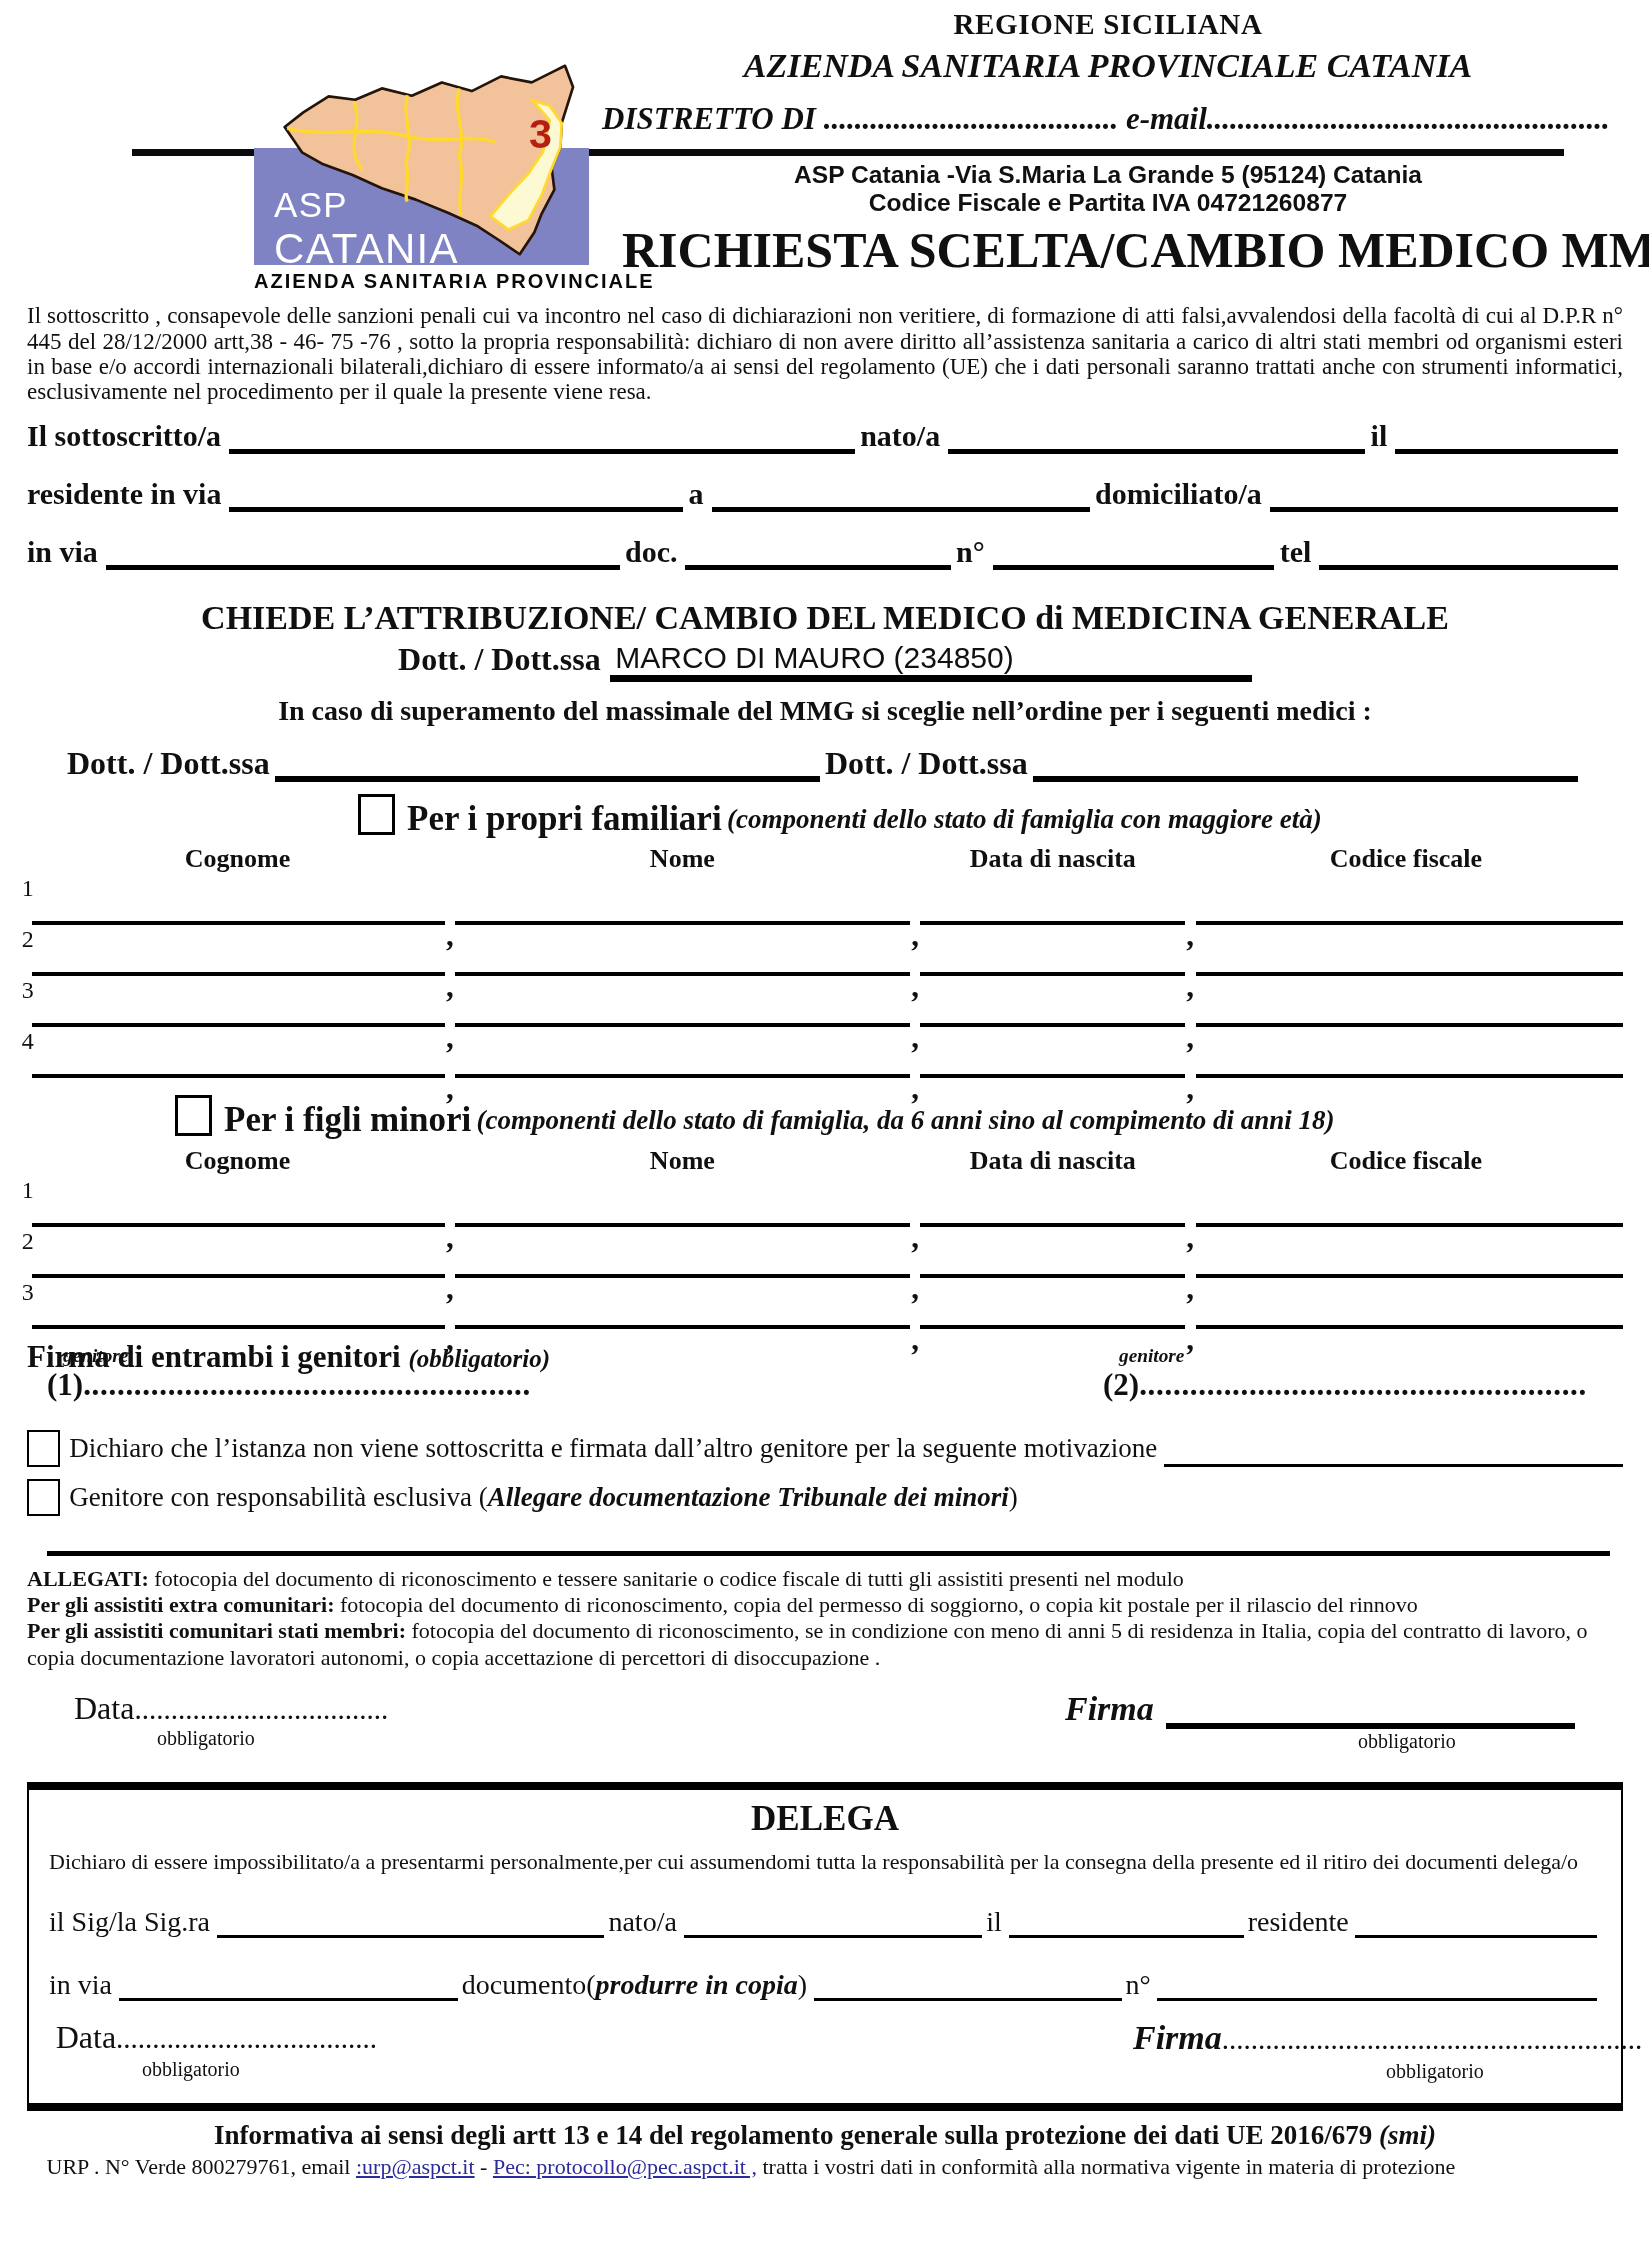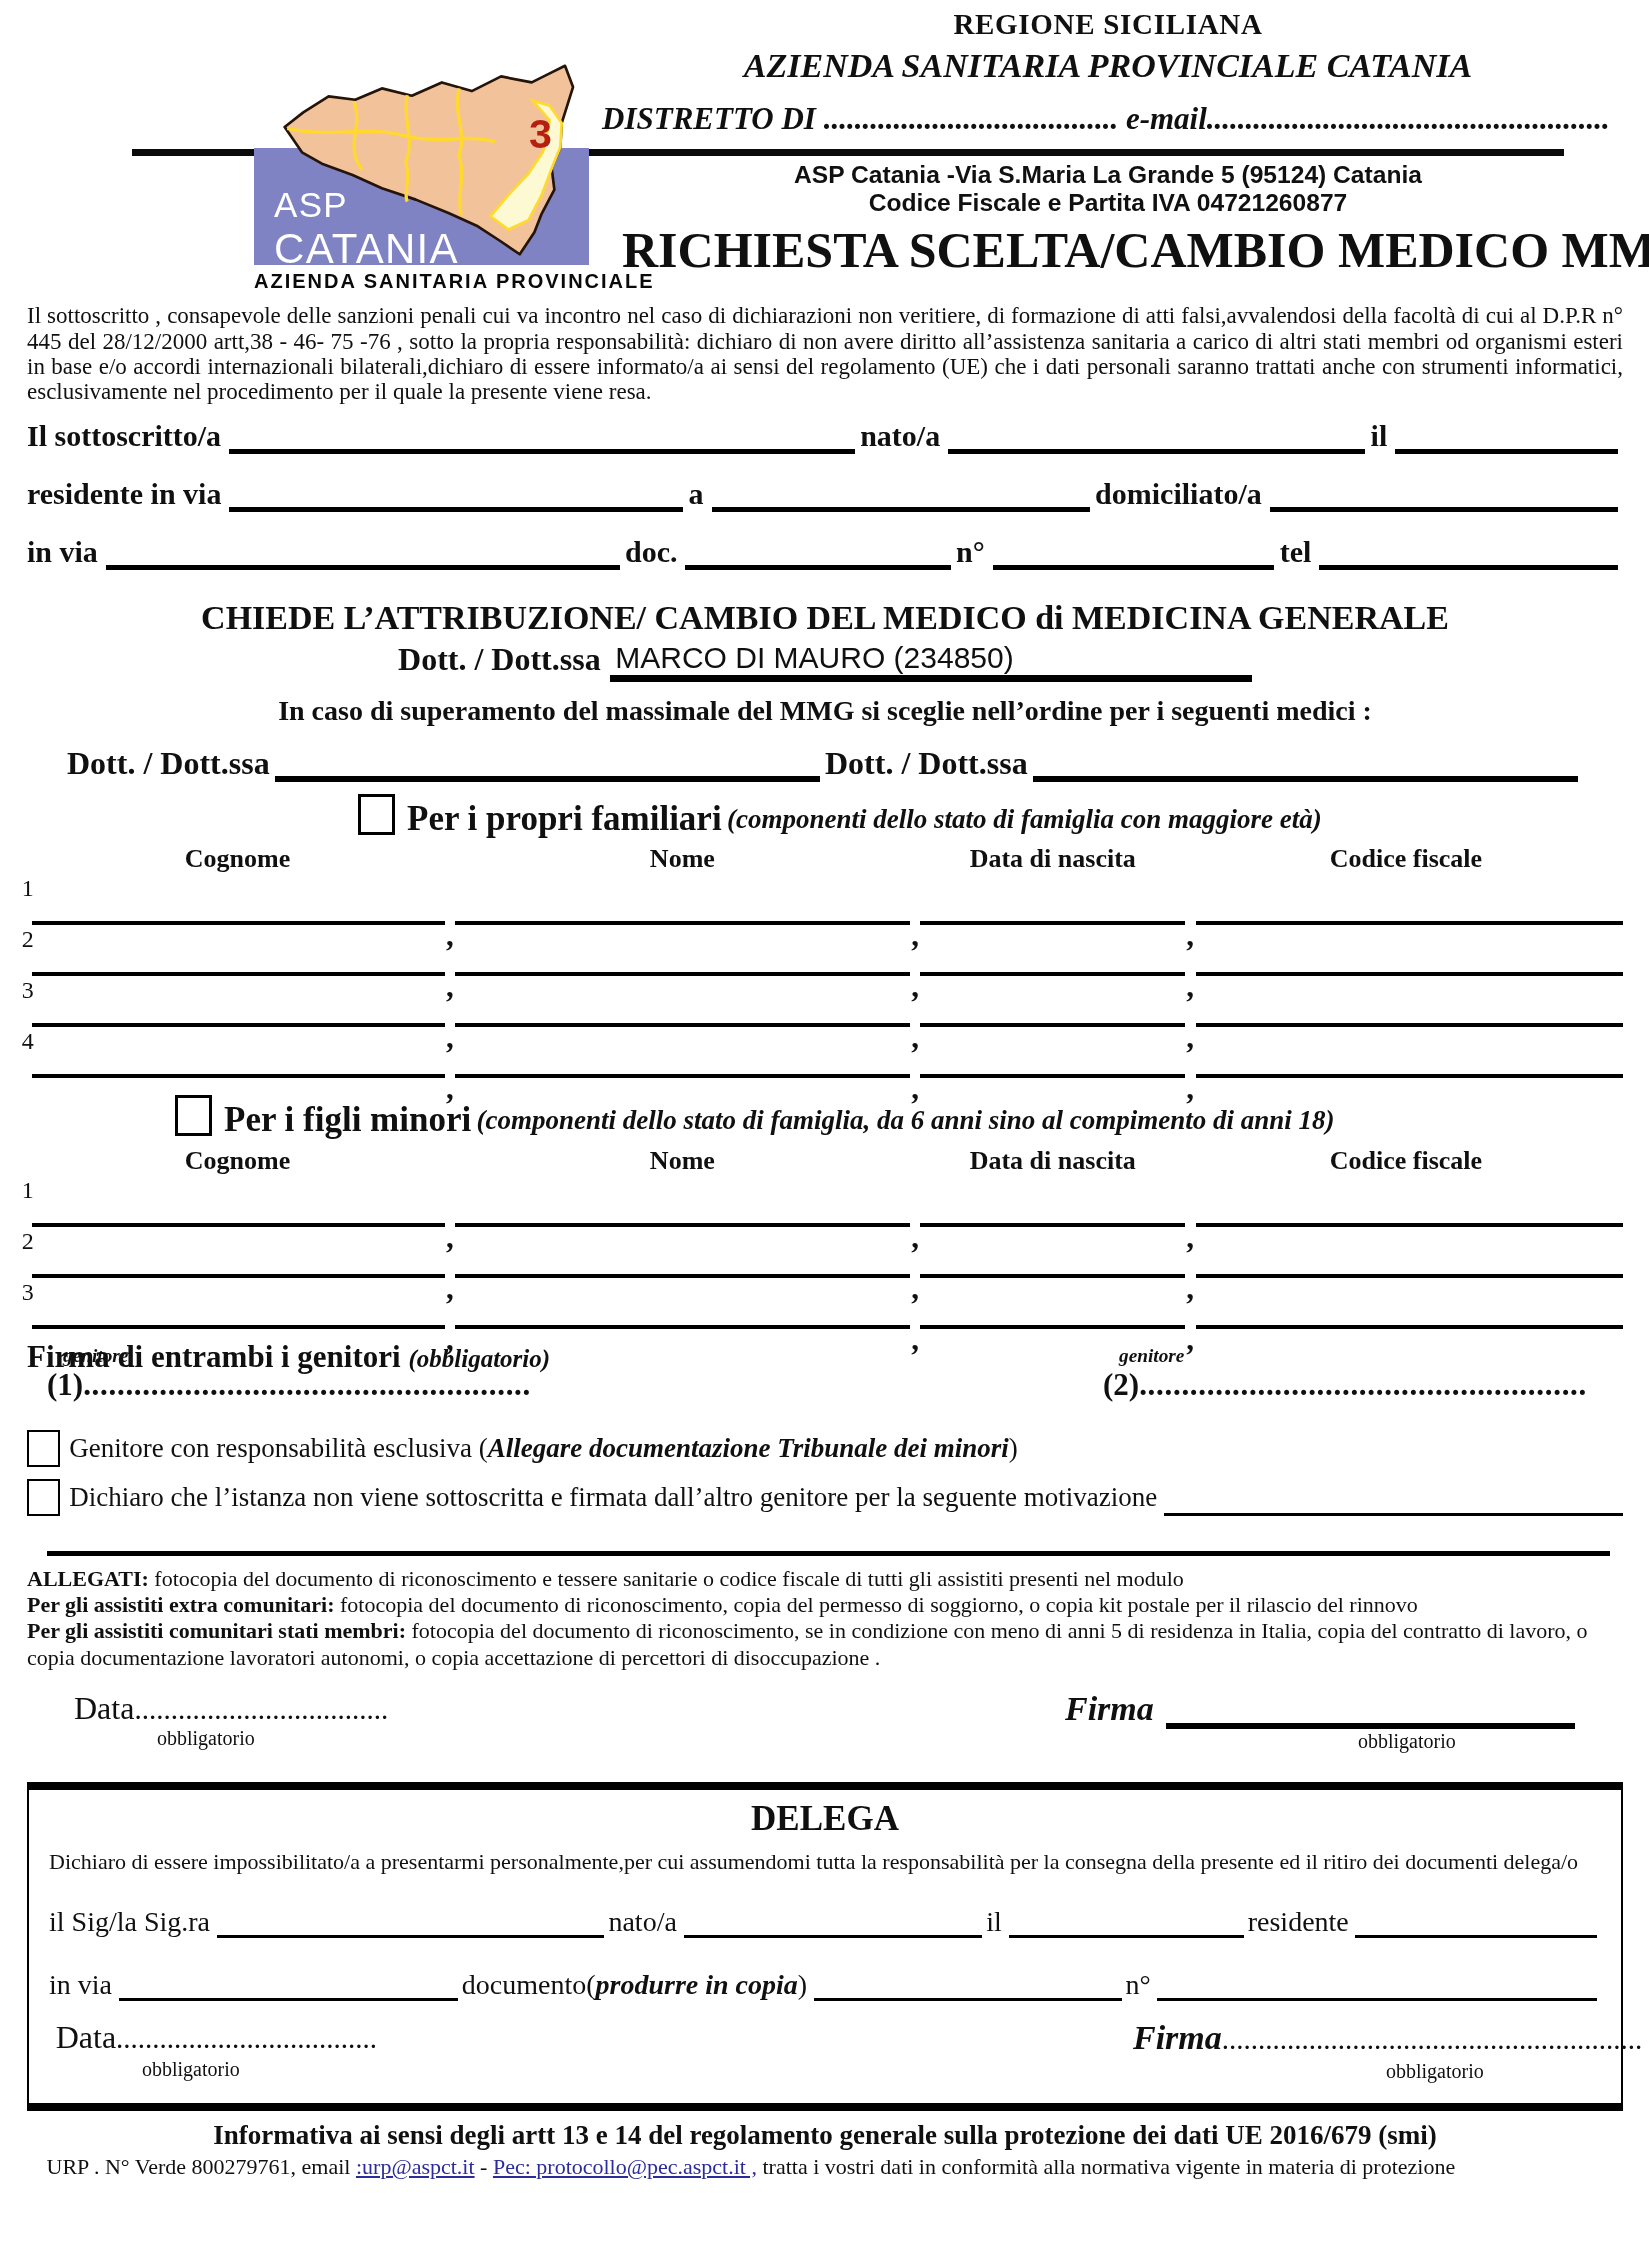--- a/index.html
+++ b/index.html
@@ -107,21 +107,21 @@
   .dl{border-bottom:3.3px solid #000;align-self:stretch;margin:0 4px;flex-basis:0;}
   .ddf{position:relative;height:73px;margin-top:18.6px;}
   .ddf .df-data{left:6.7px;}
   .ddf .df-obb1{left:93px;top:39px;}
   .ddf-firma{position:absolute;left:1084px;top:0;font-size:32px;white-space:nowrap;}
   .ddf-firma .flab{font-weight:bold;font-style:italic;font-size:34px;}
   .ddf .df-obb2{left:1337px;top:41px;}
 
   
   .priv-title{margin-top:9.3px;text-align:center;font-weight:bold;font-size:27px;}
-  .priv-title .note{text-align:right;}
+  .priv-title .note{font-style:italic;text-align:right;}
   .priv-text{width:1557px;margin:2.7px auto 0;font-size:22px;line-height:1.22;}
   .priv-text div{white-space:nowrap;}
   .plink{color:#2b2b9b;text-decoration:underline;text-decoration-color:#2b2b9b;}
 </style>
 </head>
 <body>
 
 <div class="page">
 
   <div class="header">
@@ -309,26 +309,26 @@
       <div class="genblk genright">
         <div class="plab">genitore</div>
         <div class="sigline">
           <span>(2)</span><span class="sigdots">.....................................................</span>
         </div>
       </div>
     </div>
 
     <div class="cbrow">
       <span class="cb"></span>
-      <span><span>Genitore con responsabilità esclusiva (</span><span class="boldital">Allegare documentazione Tribunale dei minori</span><span>)</span></span>
+      <span>Dichiaro che l’istanza non viene sottoscritta e firmata dall’altro genitore per la seguente motivazione</span>
+      <span class="decl-line"></span>
     </div>
     <div class="cbrow">
       <span class="cb"></span>
-      <span>Dichiaro che l’istanza non viene sottoscritta e firmata dall’altro genitore per la seguente motivazione</span>
-      <span class="decl-line"></span>
+      <span><span>Genitore con responsabilità esclusiva (</span><span class="boldital">Allegare documentazione Tribunale dei minori</span><span>)</span></span>
     </div>
     <div class="contline"></div>
 
     <div class="allegati">
       <p><span class="lead">ALLEGATI:</span><span> fotocopia del documento di riconoscimento e tessere sanitarie o codice fiscale di tutti gli assistiti presenti nel modulo</span></p>
       <p><span class="lead">Per gli assistiti extra comunitari:</span><span> fotocopia del documento di riconoscimento, copia del permesso di soggiorno, o copia kit postale per il rilascio del rinnovo</span></p>
       <p><span class="lead">Per gli assistiti comunitari stati membri:</span><span> fotocopia del documento di riconoscimento, se in condizione con meno di anni 5 di residenza in Italia, copia del contratto di lavoro, o copia documentazione lavoratori autonomi, o copia accettazione di percettori di disoccupazione .</span></p>
     </div>
 
     <div class="datafirma">

